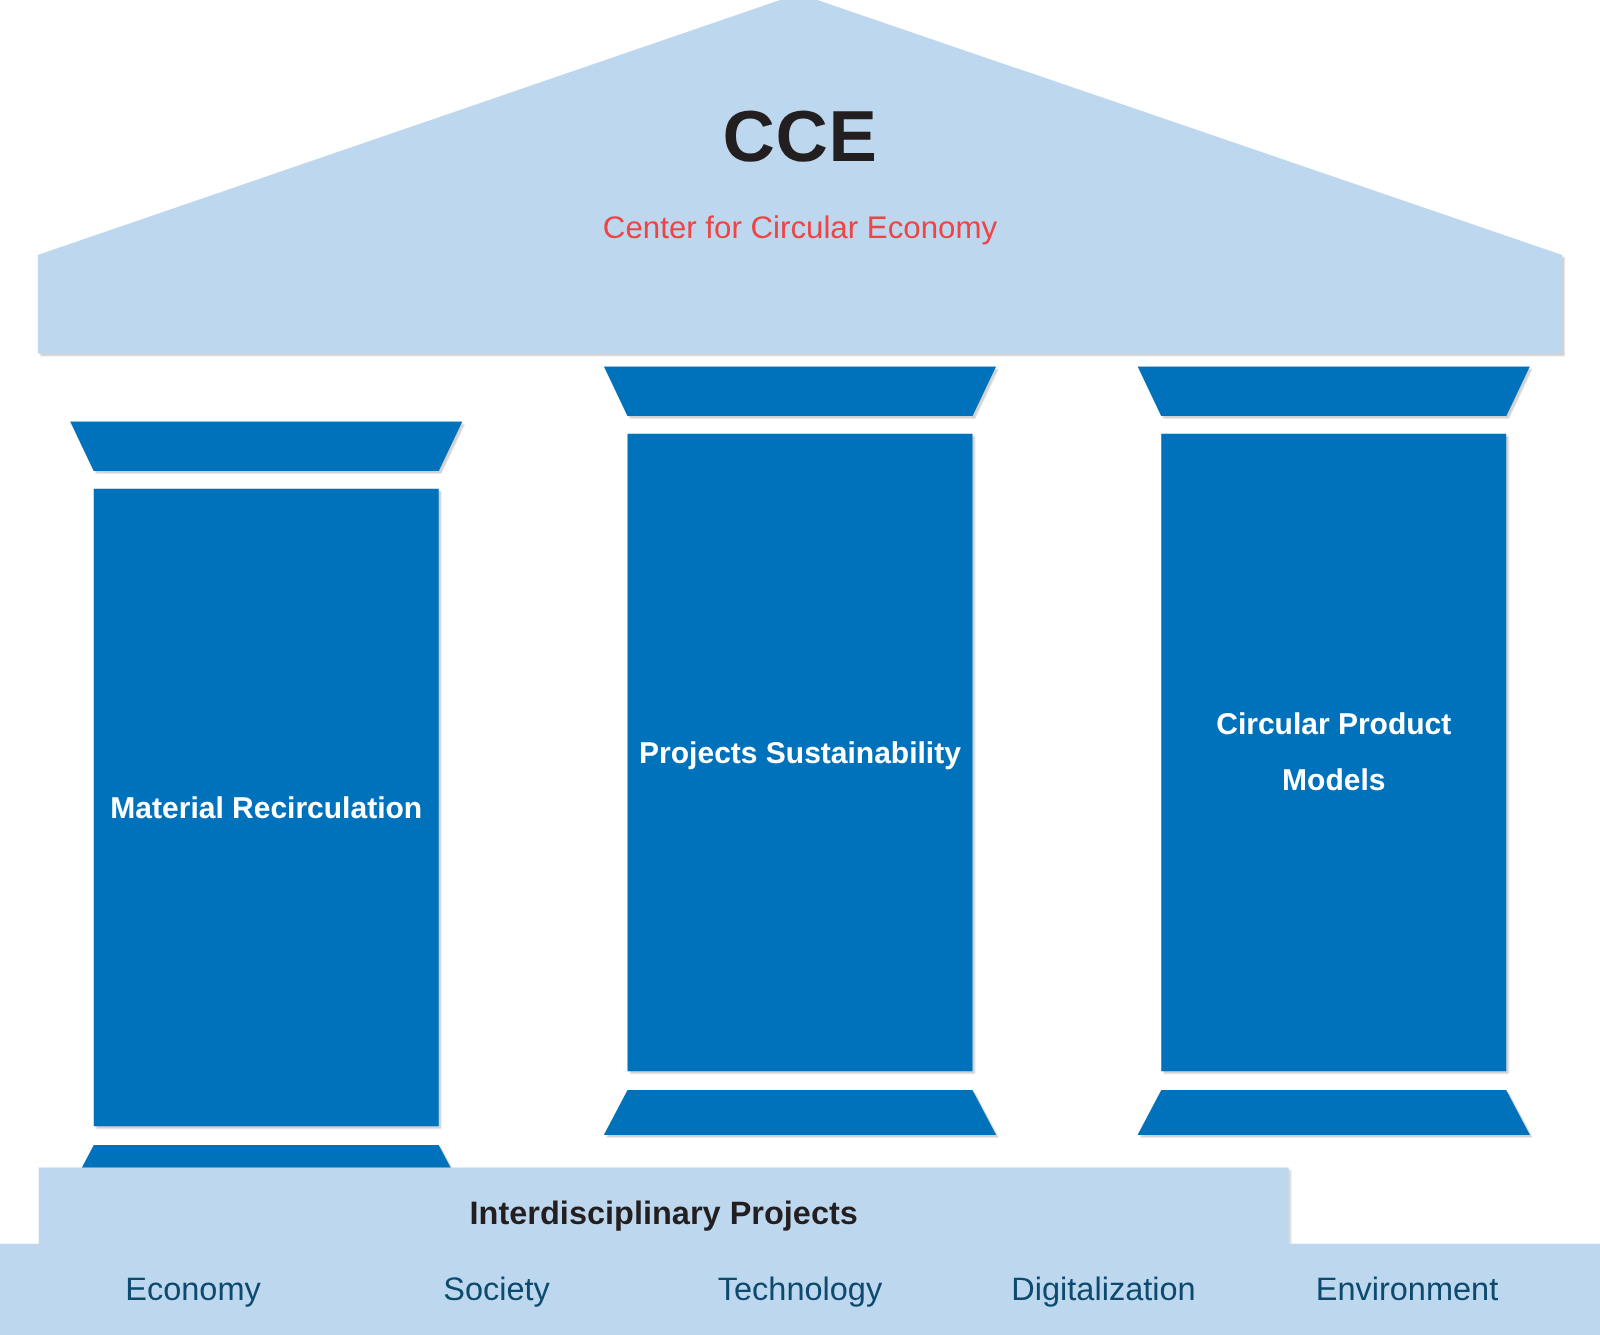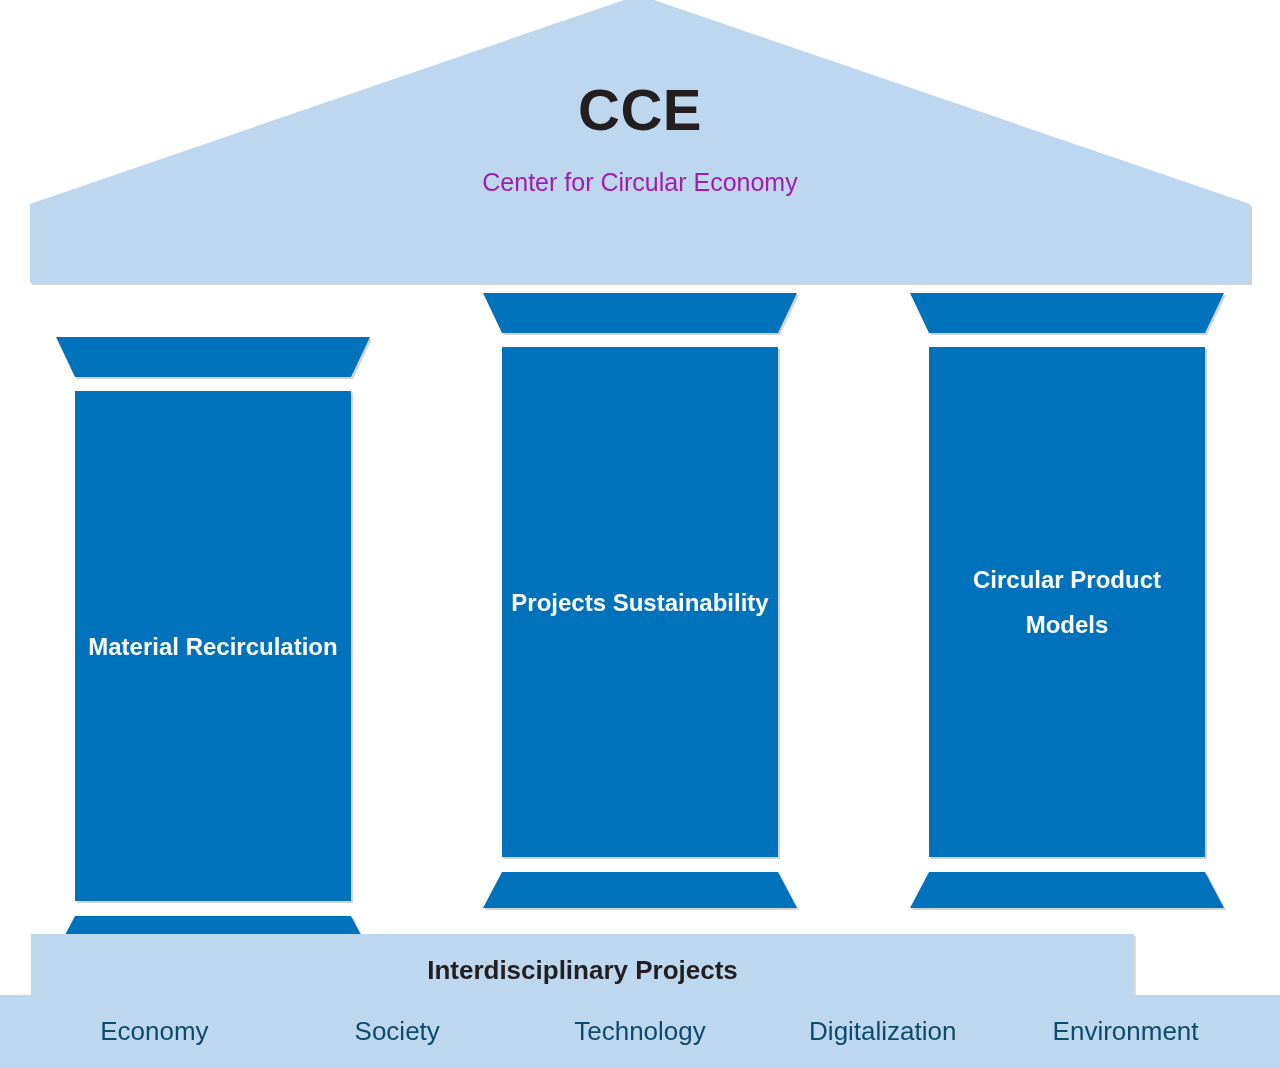--- a/index.html
+++ b/index.html
@@ -31,21 +31,21 @@
     font-size: 58px;
     font-weight: bold;
     letter-spacing: 0.5px;
     color: #231F20;
   }
   .cce-subtitle {
     position: absolute;
     top: 168px; left: 0; right: 0;
     text-align: center;
     font-size: 25px;
-    color: #a21caf;
+    color: #ef4444;
   }
 
   
   .pillar {
     position: absolute;
     top: 293px;
     width: 314px; height: 615px;
     filter: drop-shadow(2px 2px 0 rgba(110,110,110,0.30));
   }
   .pillar-1 { left: 56px; margin-top: 44px; }
@@ -85,21 +85,21 @@
   }
   .pillar-label.two-line {
     white-space: normal;
     max-width: 245px;
   }
 
   
   .band {
     position: absolute;
     left: 31px; top: 934px;
-    width: 1103px; height: 73px;
+    width: 1000px; height: 73px;
     background: #BDD7EE;
     display: flex;
     align-items: center;
     justify-content: center;
     filter: drop-shadow(2px 2px 0 rgba(110,110,110,0.25));
   }
   .band-label {
     font-weight: bold;
     font-size: 26px;
     color: #231F20;

